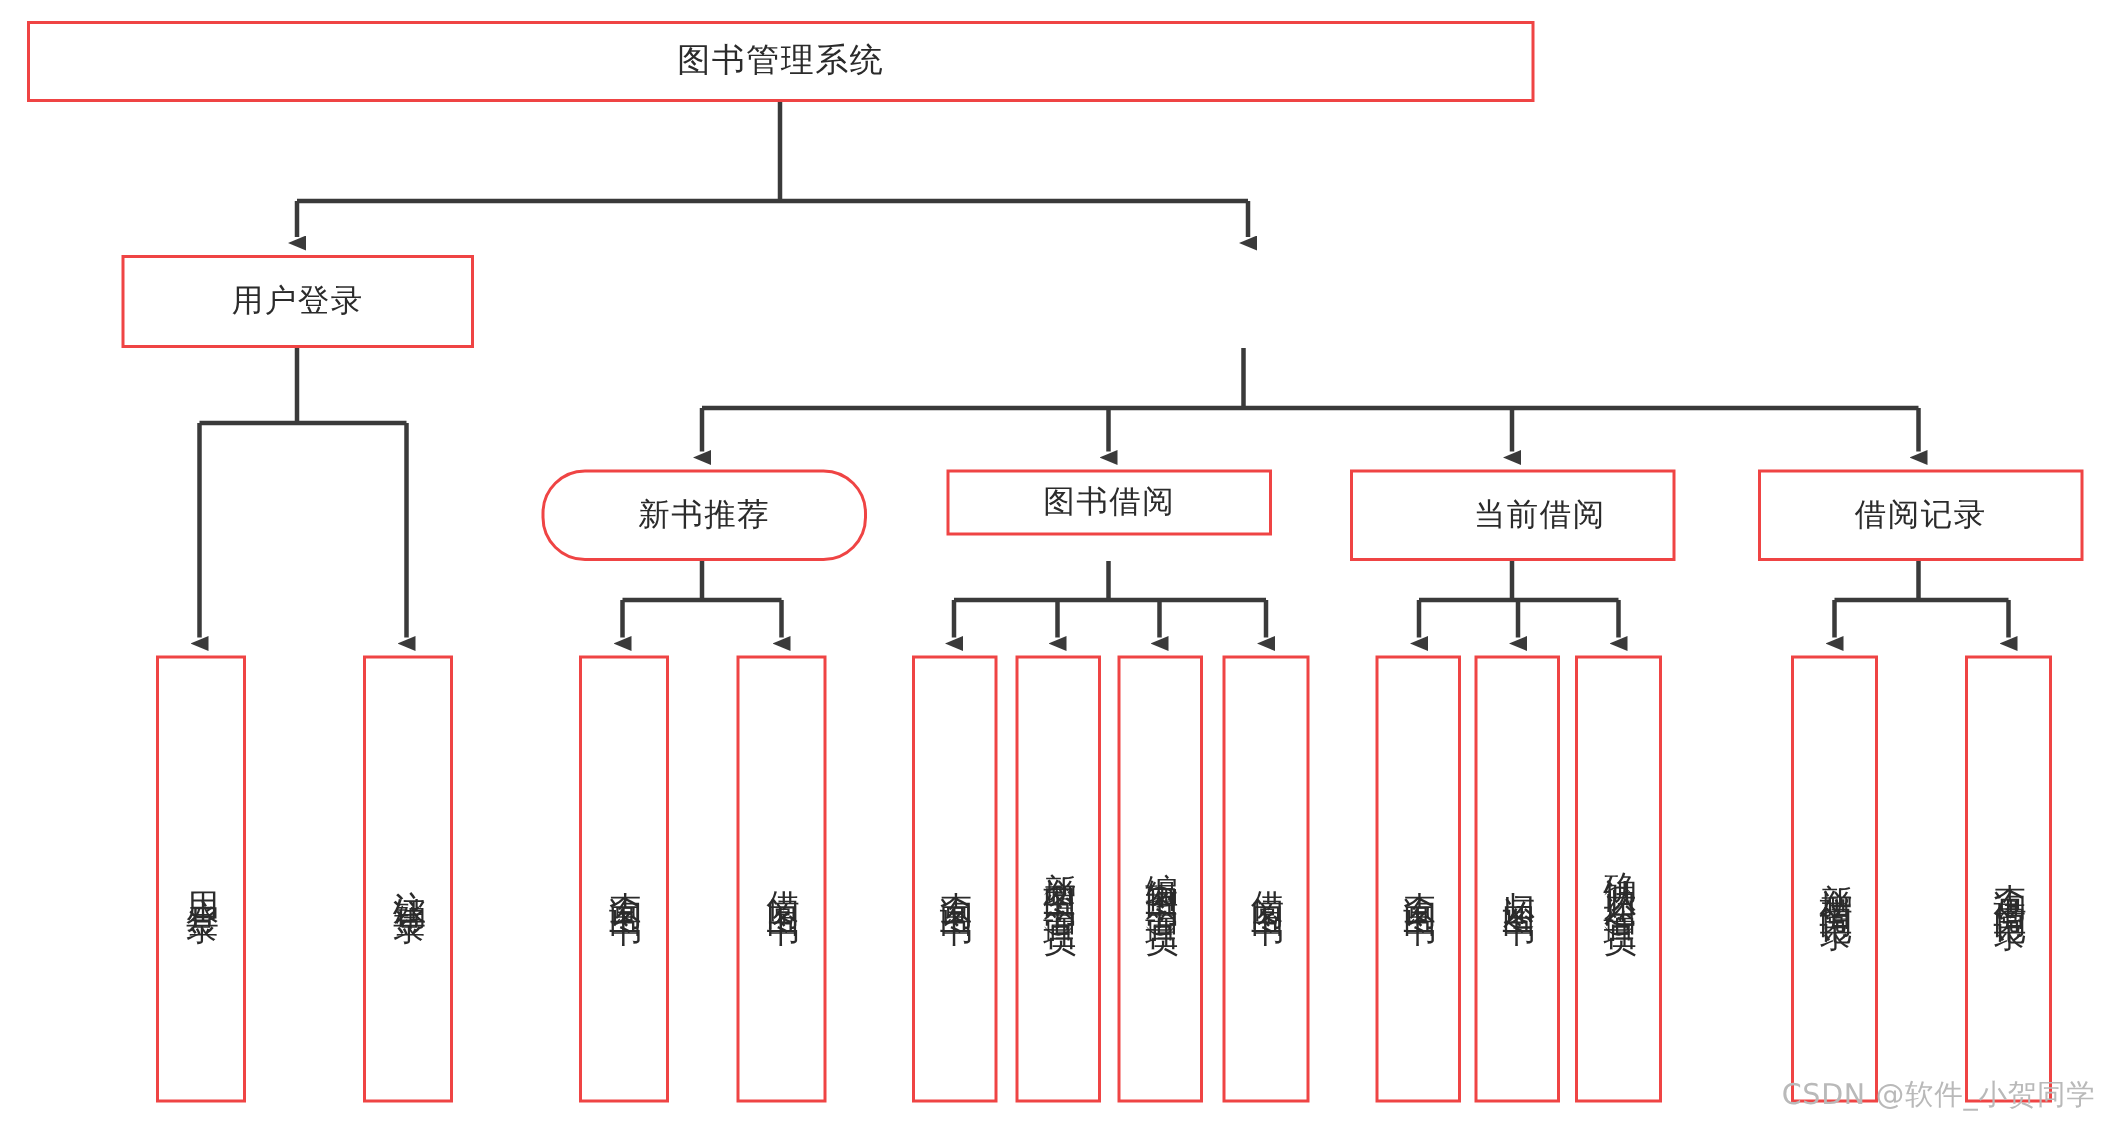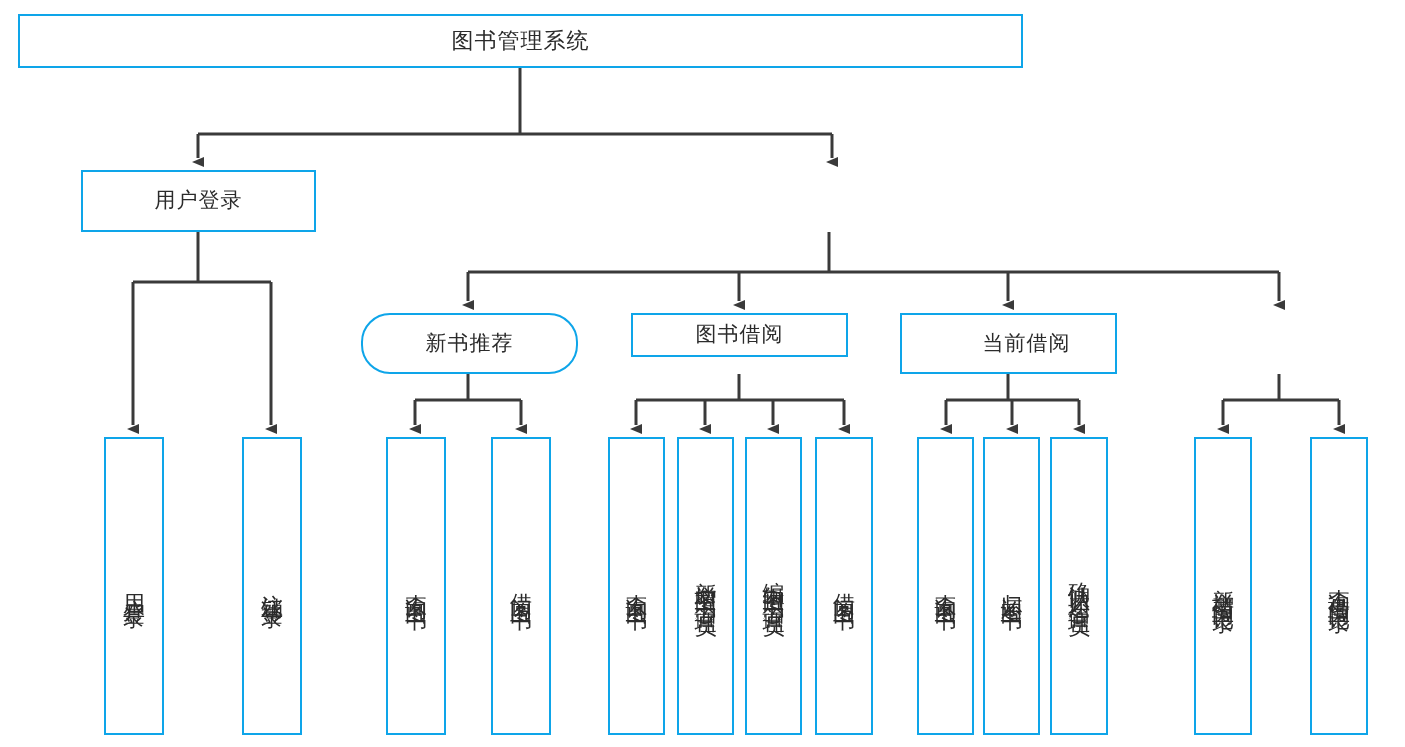--- a/index.html
+++ b/index.html
@@ -17,21 +17,21 @@
   svg#edges{
     position:absolute;
     left:0;top:0;
     width:1405px;height:747px;
     pointer-events:none;
   }
   .node{
     position:absolute;
     box-sizing:border-box;
     background:#ffffff;
-    border:2px solid #0ea5e9;
+    border:2px solid #ef4444;
     display:flex;
     align-items:center;
     justify-content:center;
     color:#2b2b2b;
     z-index:2;
   }
   .node.horiz{
     font-size:21px;
     line-height:1.2;
     letter-spacing:1px;
@@ -129,20 +129,23 @@
 
   <div class="node horiz" style="left:361px;top:313px;width:217px;height:61px;border-radius:29px;">
     <span>新书推荐</span>
   </div>
   <div class="node horiz" style="left:631px;top:313px;width:217px;height:44px;">
     <span>图书借阅</span>
   </div>
   <div class="node horiz" style="left:900px;top:313px;width:217px;height:61px;padding-left:36px;">
     <span>当前借阅</span>
   </div>
+  <div class="node horiz" style="left:1172px;top:313px;width:217px;height:61px;">
+    <span>借阅记录</span>
+  </div>
 
   <div class="node vert" style="left:104px;top:437px;width:60px;height:298px;">
     <span class="vtext">用户登录</span>
   </div>
   <div class="node vert" style="left:242px;top:437px;width:60px;height:298px;">
     <span class="vtext">注销登录</span>
   </div>
 
   <div class="node vert" style="left:386px;top:437px;width:60px;height:298px;">
     <span class="vtext">查询图书</span>
@@ -174,14 +177,15 @@
     <span class="vtext">确认归还（管理员）</span>
   </div>
 
   <div class="node vert" style="left:1194px;top:437px;width:58px;height:298px;">
     <span class="vtext">新增借阅记录</span>
   </div>
   <div class="node vert" style="left:1310px;top:437px;width:58px;height:298px;">
     <span class="vtext">查询借阅记录</span>
   </div>
 
+  <div class="watermark">CSDN @软件_小贺同学</div>
 
 </div>
 
 </body></html>

